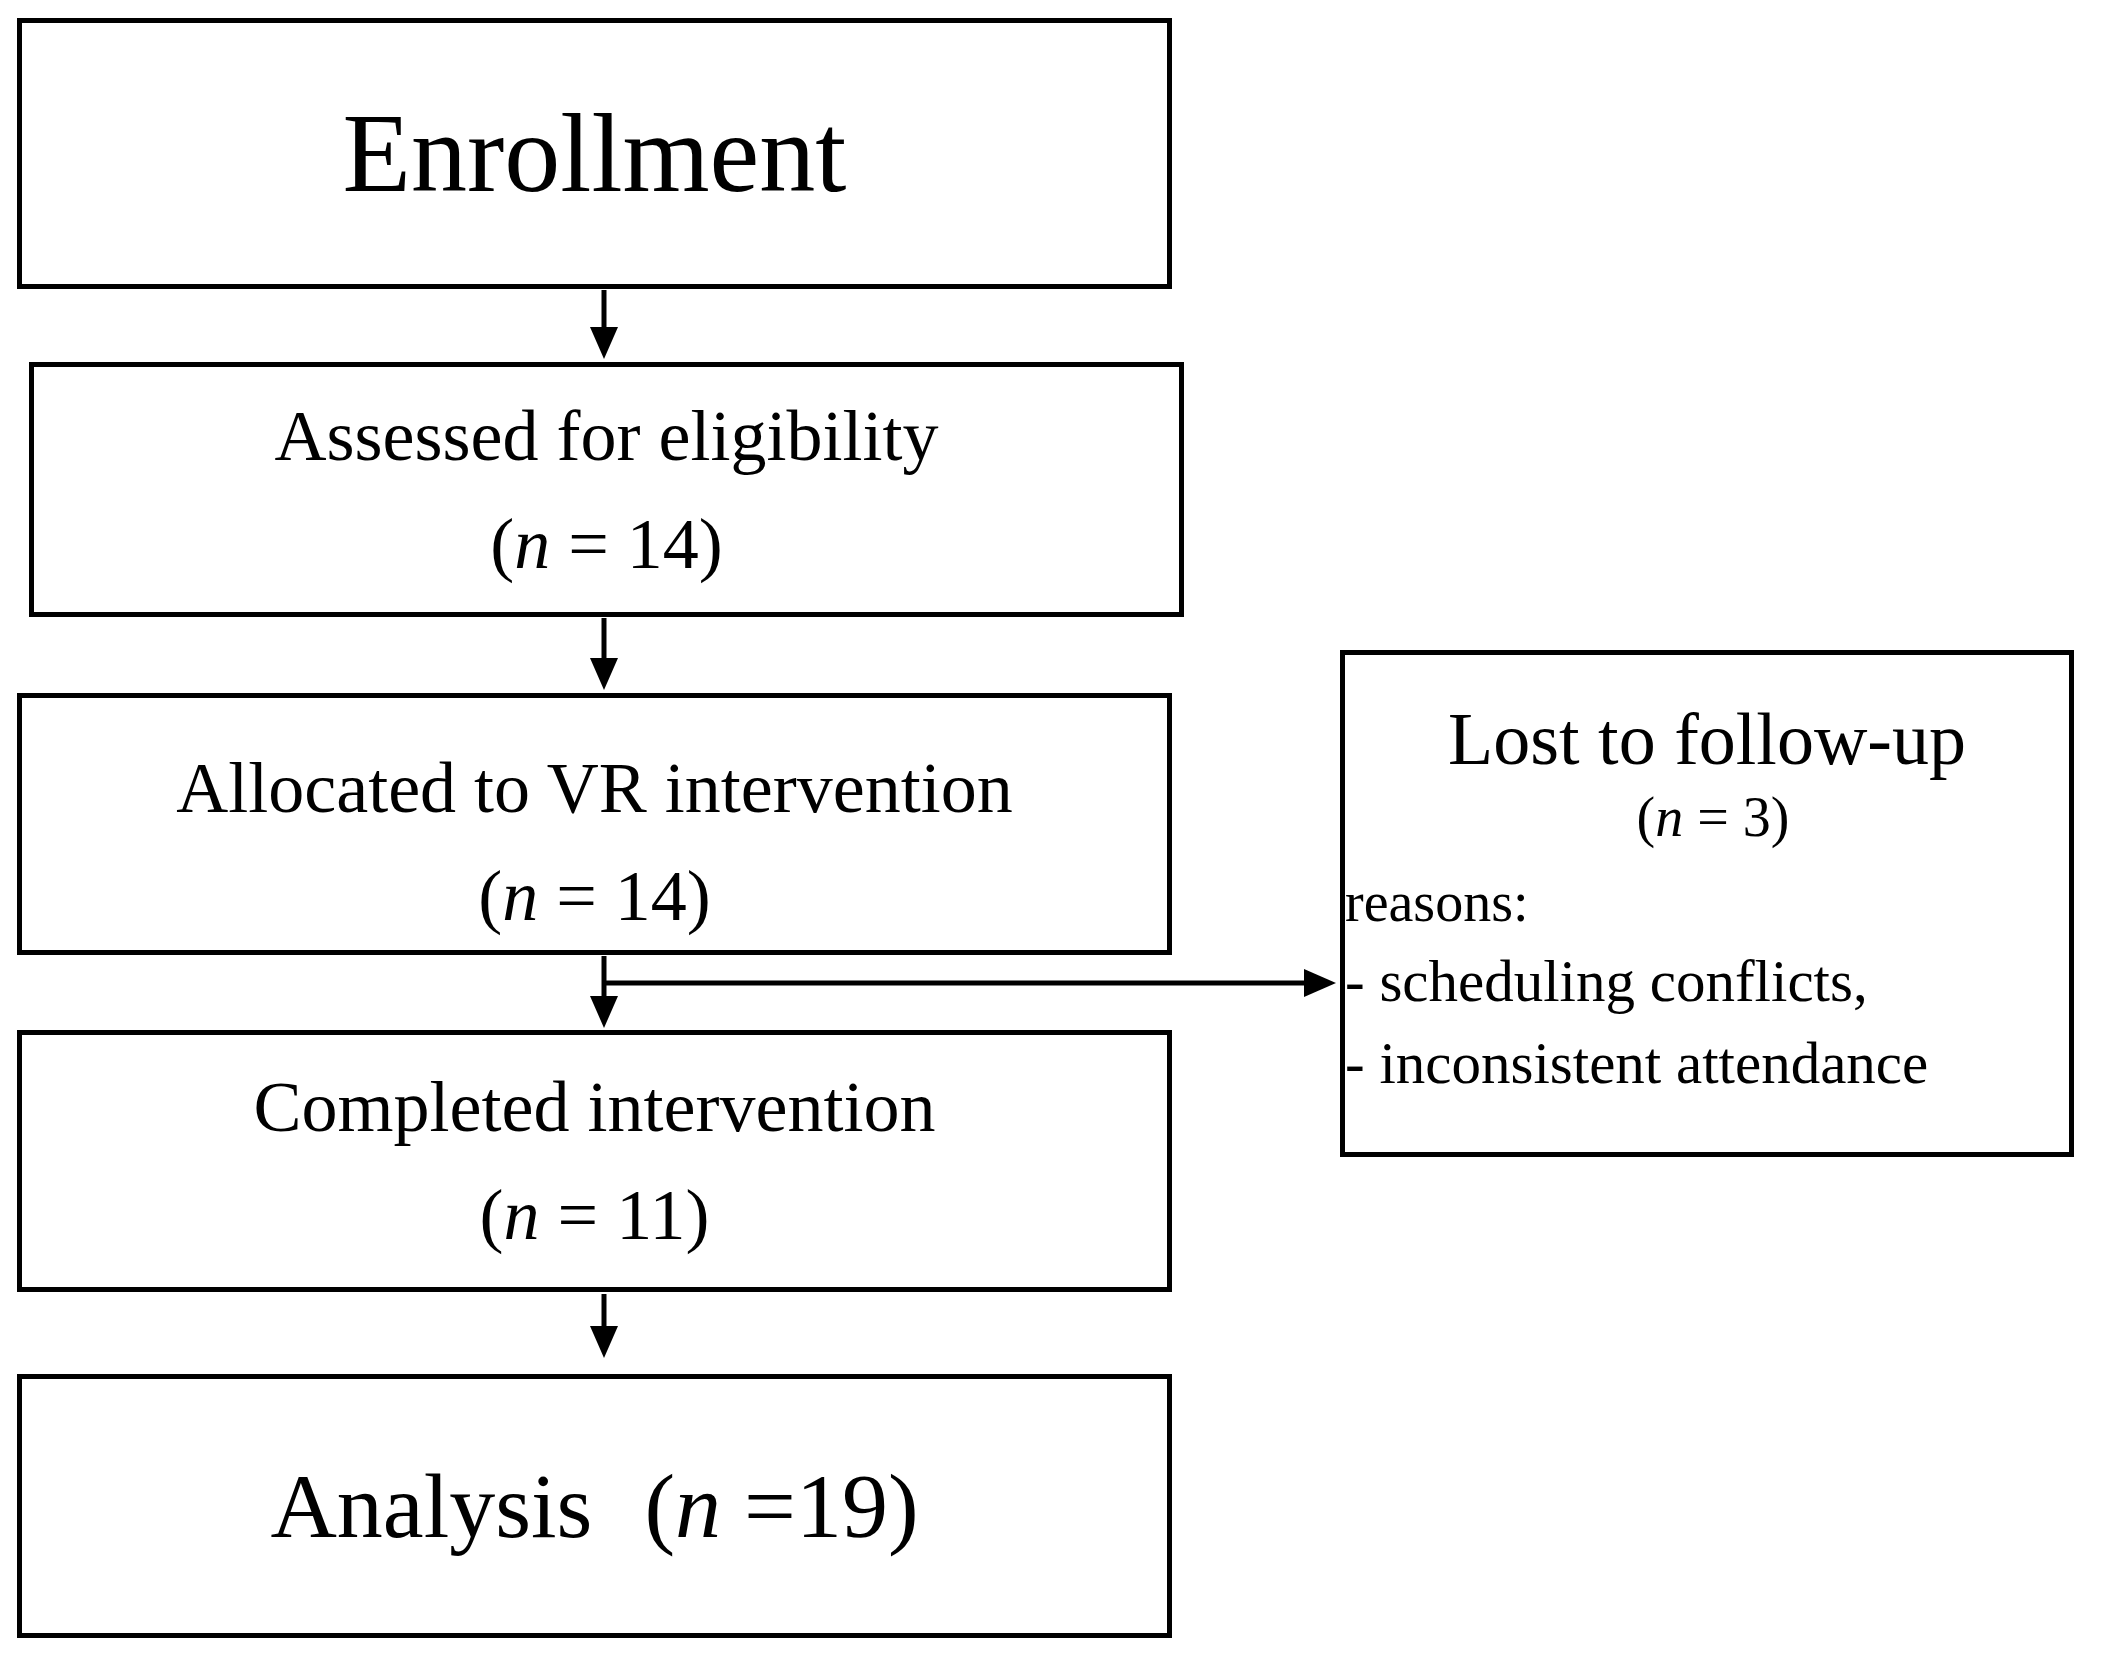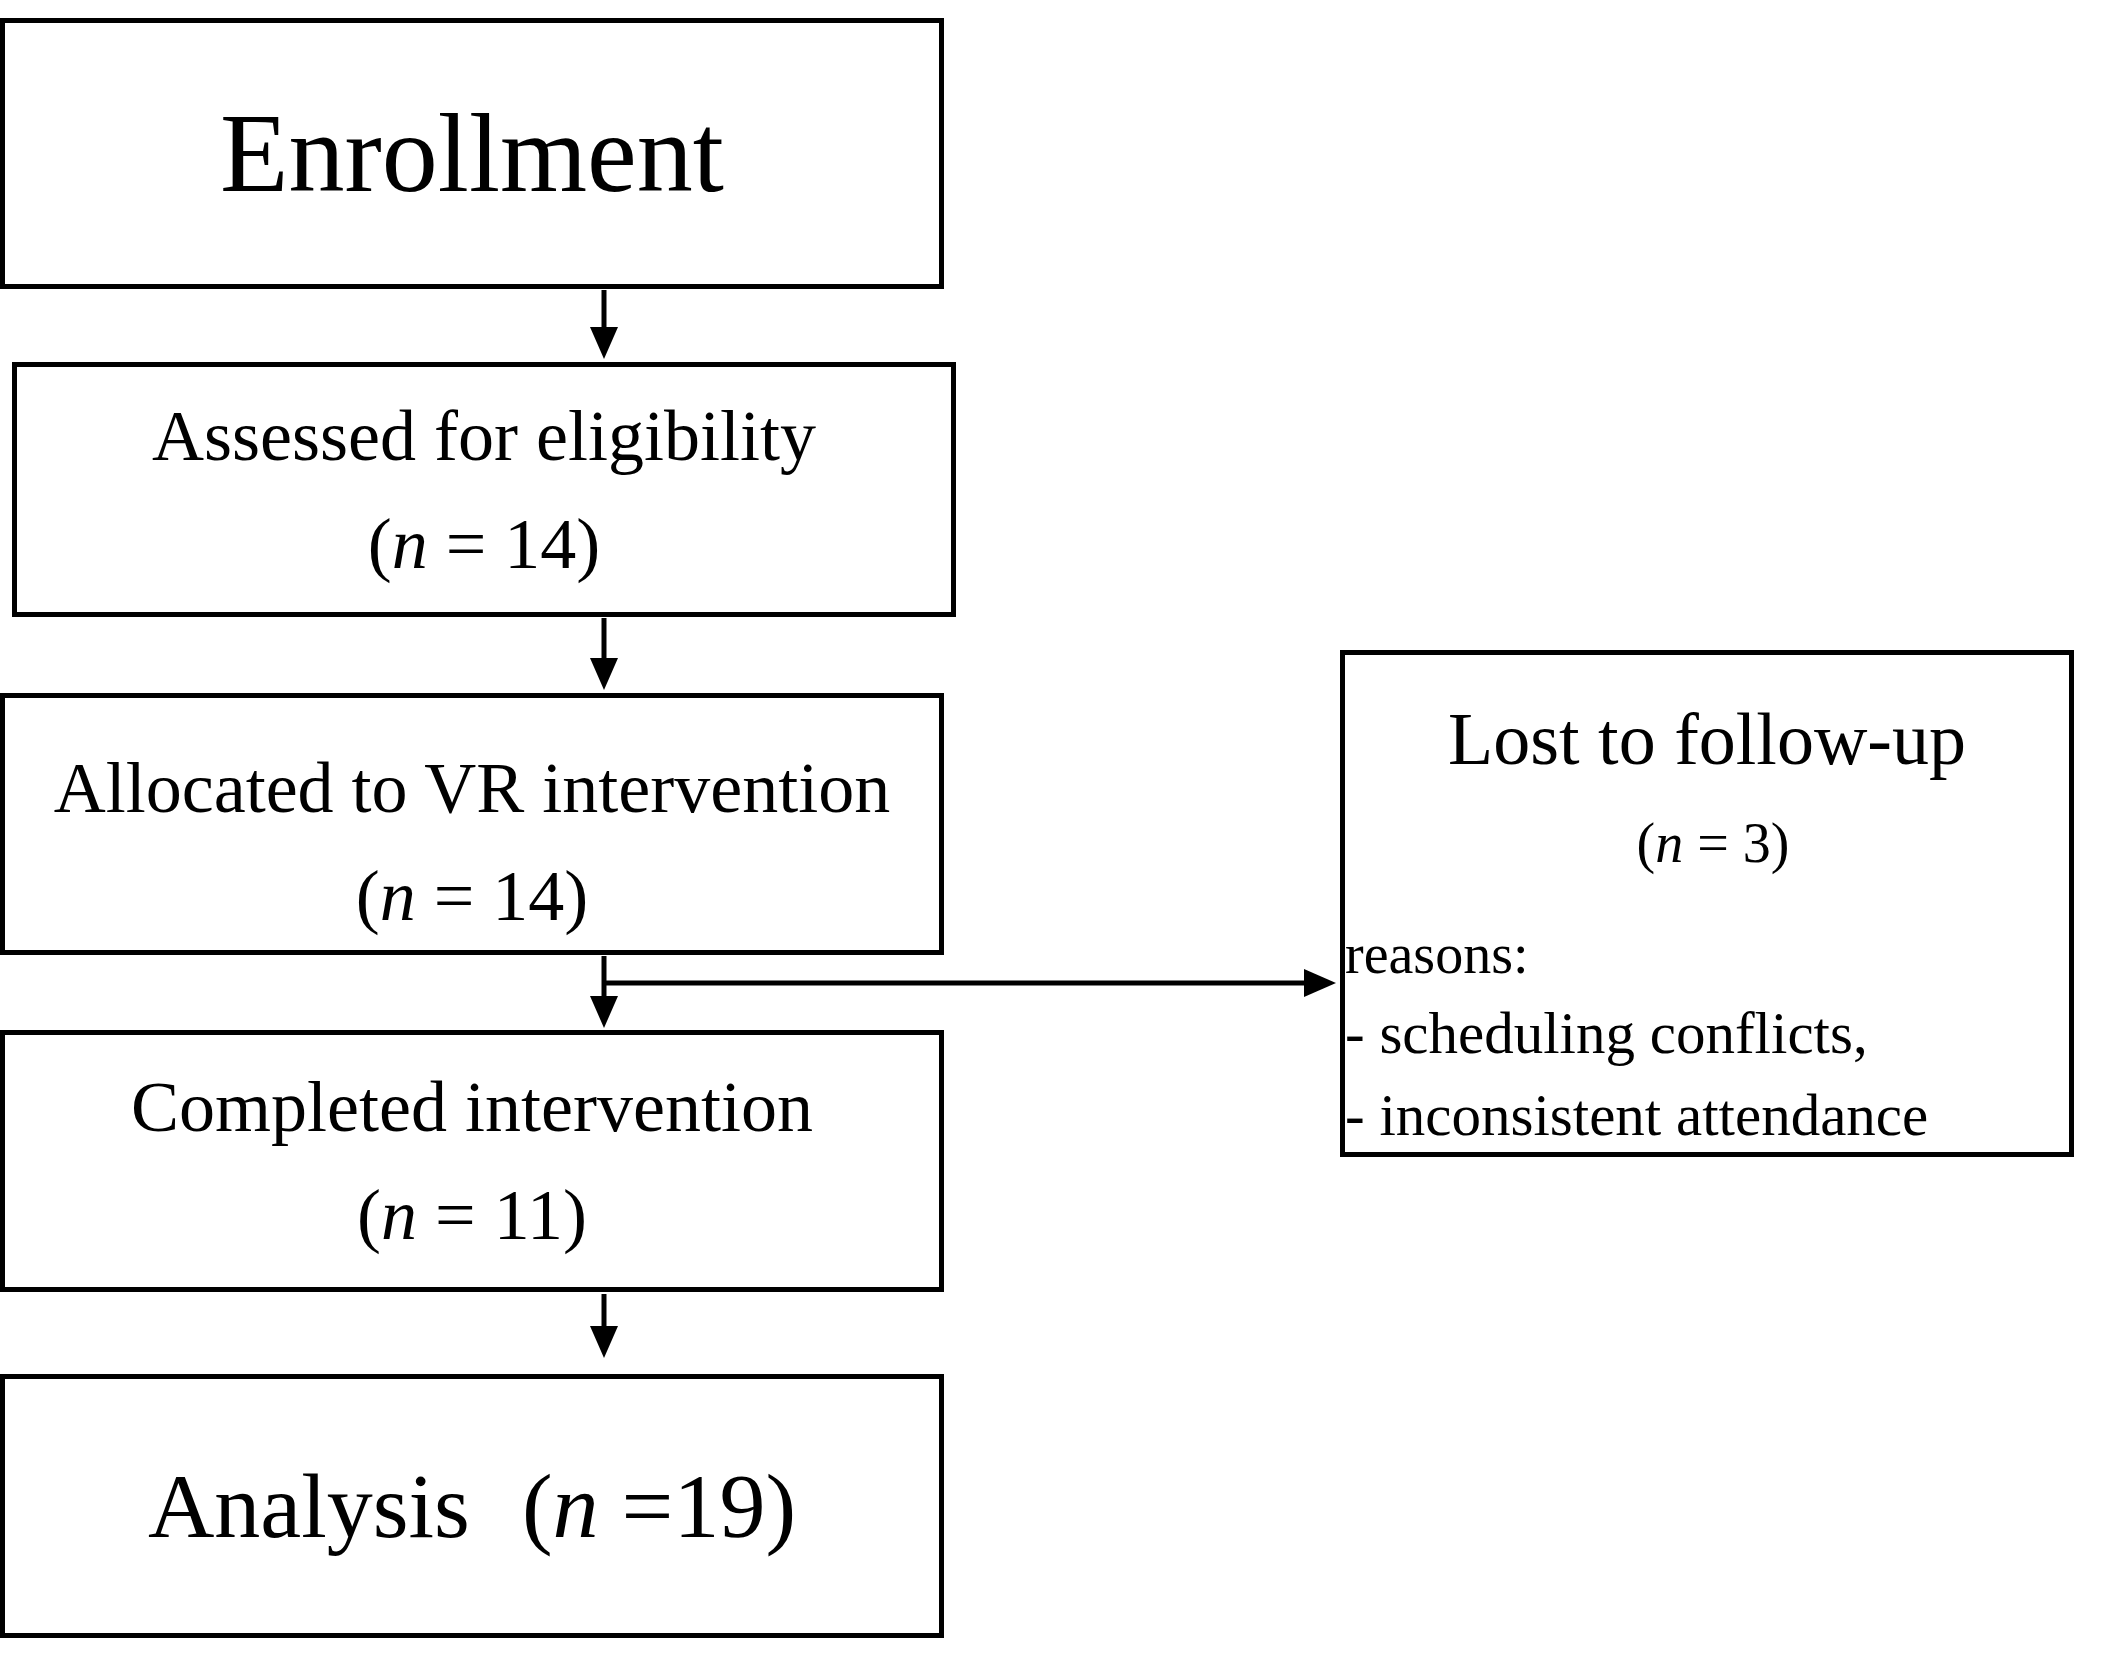--- a/index.html
+++ b/index.html
@@ -20,33 +20,32 @@
     position: absolute;
     box-sizing: border-box;
     border: 5px solid #000000;
     background: #ffffff;
     display: flex;
     flex-direction: column;
     align-items: center;
     justify-content: center;
     text-align: center;
   }
-  .leftcol { left: 0; width: 944px; }
+  .leftcol { left: 17px; width: 1155px; }
   .box-enrollment { top: 18px;   height: 271px; font-size: 112px; line-height: 1.1; }
   .box-assessed   { top: 362px;  height: 255px; font-size: 72px;  line-height: 1.5; margin-left: 12px; }
   .box-allocated  { top: 693px;  height: 262px; font-size: 72px;  line-height: 1.5; justify-content: flex-end; }
   .box-completed  { top: 1030px; height: 262px; font-size: 72px;  line-height: 1.5; }
   .box-analysis   { top: 1374px; height: 264px; font-size: 92px;  line-height: 1.2; }
   .box-lost {
     left: 1340px; top: 650px; width: 734px; height: 507px;
     justify-content: flex-start;
     align-items: stretch;
     padding-top: 42px;
     text-align: center;
-    gap: 26px;
   }
   .lost-title { font-size: 74px; line-height: 1.15; }
   .lost-count { font-size: 56px; line-height: 1.25; padding-left: 12px; }
   .lost-reasons {
     text-align: left;
     padding-right: 10px;
     margin-top: 12px;
     font-size: 59px;
     line-height: 1.38;
   }

